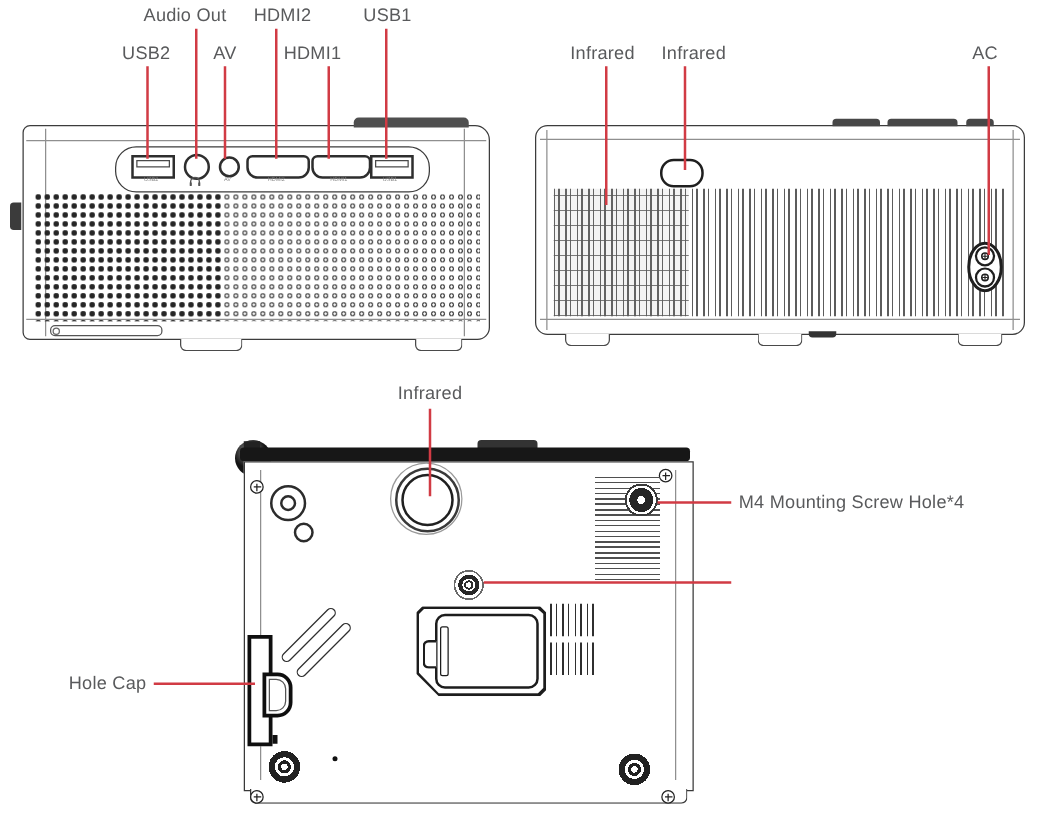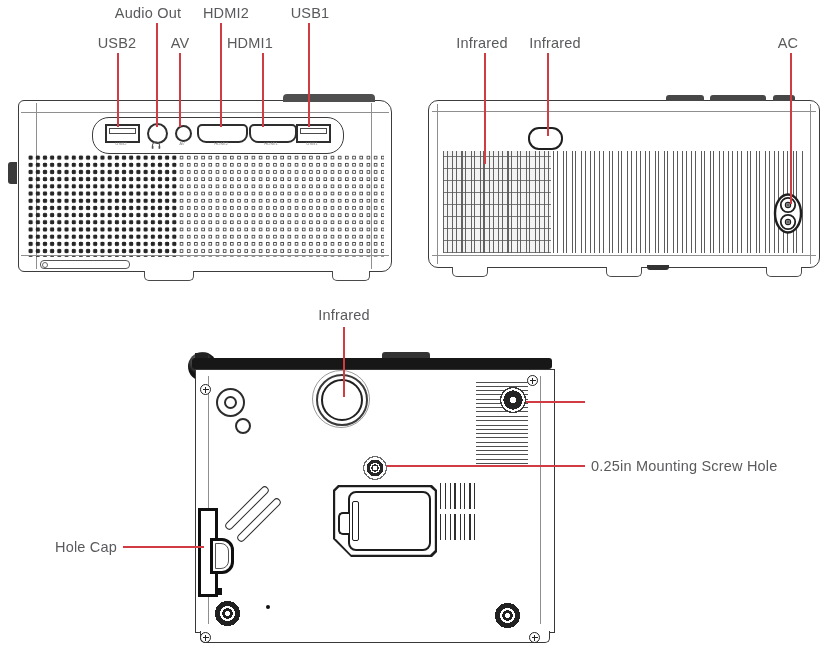--- a/index.html
+++ b/index.html
@@ -214,21 +214,21 @@
   <span class="callout center" style="left:310px;top:5px;">USB1</span>
 
   <span class="callout center" style="left:117px;top:35px;">USB2</span>
   <span class="callout center" style="left:180px;top:35px;">AV</span>
   <span class="callout center" style="left:250px;top:35px;">HDMI1</span>
   <span class="callout center" style="left:482px;top:35px;">Infrared</span>
   <span class="callout center" style="left:555px;top:35px;">Infrared</span>
   <span class="callout center" style="left:788px;top:35px;">AC</span>
 
   <span class="callout center" style="left:344px;top:307px;">Infrared</span>
-  <span class="callout" style="left:591px;top:458px;">0.25in Mounting Screw Hole</span>
+  <span class="callout" style="left:591px;top:394px;">M4 Mounting Screw Hole*4</span>
   <span class="callout" style="left:55px;top:539px;">Hole Cap</span>
 
   <div class="lv" style="left:156px;top:23px;height:104px;"></div>
   <div class="lv" style="left:220px;top:23px;height:104px;"></div>
   <div class="lv" style="left:308px;top:23px;height:104px;"></div>
   <div class="lv" style="left:117px;top:53px;height:74px;"></div>
   <div class="lv" style="left:179px;top:53px;height:74px;"></div>
   <div class="lv" style="left:262px;top:53px;height:74px;"></div>
   <div class="lv" style="left:484px;top:53px;height:111px;"></div>
   <div class="lv" style="left:547px;top:53px;height:83px;"></div>

